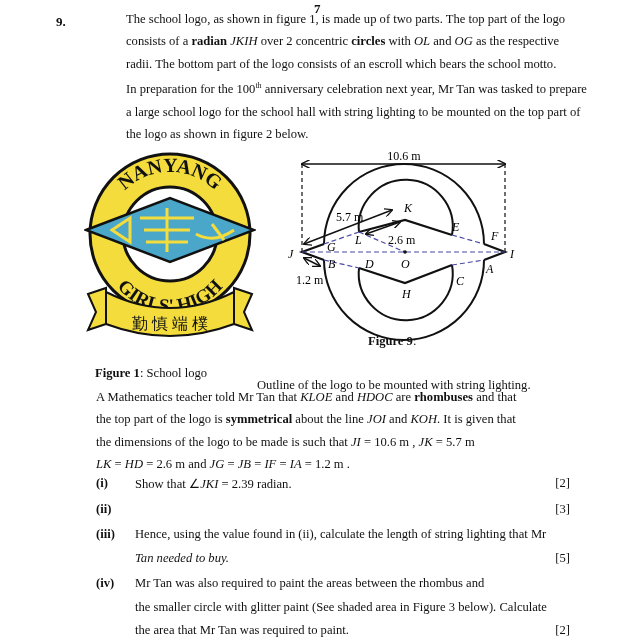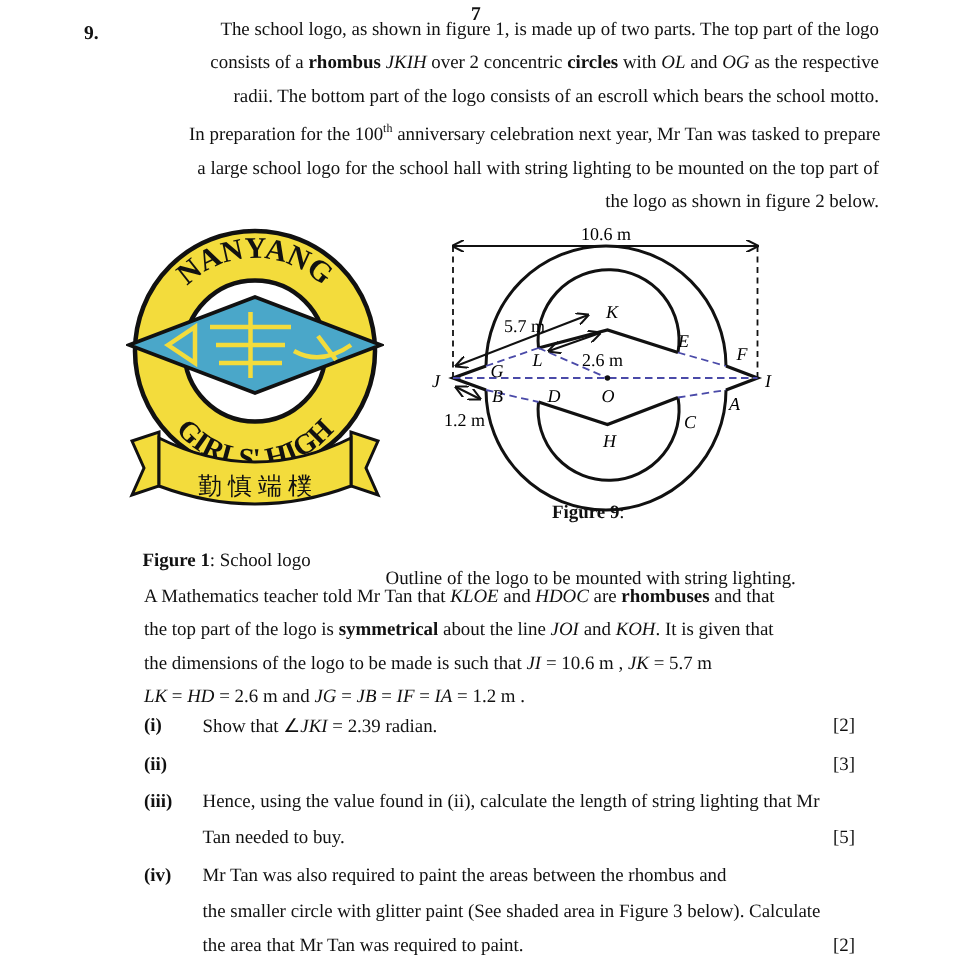--- a/index.html
+++ b/index.html
@@ -17,23 +17,23 @@
   .subtext { position:absolute; left:135px; font-size:12.6px; white-space:nowrap; }
   .marks { position:absolute; right:70px; font-size:12.6px; }
   svg text { font-family:"Liberation Serif", serif; }
 </style>
 </head>
 <body>
 
 <div class="abs page-num">7</div>
 <div class="abs qnum">9.</div>
 
-<div class="abs para" style="top:8px;text-align:right;" id="intro">
+<div class="abs para" style="top:8px;" id="intro">
     <div class="line"><span>The school logo, as shown in figure 1, is  made up of two parts. The top part of the logo</span></div>
-    <div class="line"><span>consists of a </span><b>rhombus</b><span> </span><i>JKIH</i><span> over 2 concentric </span><b>circles</b><span> with </span><i>OL</i><span> and </span><i>OG</i><span> as the respective</span></div>
+    <div class="line"><span>consists of a </span><b>radian</b><span> </span><i>JKIH</i><span> over 2 concentric </span><b>circles</b><span> with </span><i>OL</i><span> and </span><i>OG</i><span> as the respective</span></div>
     <div class="line"><span>radii. The bottom part of the logo consists of an escroll which bears the school motto.</span></div>
     <div class="line"><span>In preparation for the 100</span><sup style="font-size: 8px;">th</sup><span> anniversary celebration next year, Mr Tan was tasked to prepare</span></div>
     <div class="line"><span>a large school logo for the school hall with string lighting to be mounted on the top part of</span></div>
     <div class="line"><span>the logo as shown in figure 2 below.</span></div>
   </div>
 
 <svg class="abs" style="left:84px; top:148px;" width="172" height="196" viewBox="0 0 172 196">
   <g>
     <circle cx="86" cy="86" r="80" fill="#f3dc3c" stroke="#111" stroke-width="3"></circle>
     <circle cx="86" cy="86" r="47" fill="#ffffff" stroke="#111" stroke-width="3"></circle>
@@ -129,20 +129,20 @@
   </div>
 
 <div class="abs" style="left:0; top:476px; width:640px; height:164px;" id="parts">
     <div class="sub" style="top: 0px;">(i)</div>
     <div class="subtext" style="top: 0px;"><span>Show that  ∠</span><i>JKI</i><span> =  2.39 radian.</span></div>
     <div class="marks" style="top: 0px;">[2]</div>
     <div class="sub" style="top: 25.5px;">(ii)</div>
     <div class="marks" style="top: 25.5px;">[3]</div>
     <div class="sub" style="top: 51px;">(iii)</div>
     <div class="subtext" style="top: 51px;"><span>Hence, using the value found in (ii), calculate the length of string lighting that Mr</span></div>
-    <div class="subtext" style="top: 74.5px;"><span>Tan needed to buy.</span></div>
+    <div class="subtext" style="top: 74.5px; font-style: italic;"><span>Tan needed to buy.</span></div>
     <div class="marks" style="top: 74.5px;">[5]</div>
     <div class="sub" style="top: 100px;">(iv)</div>
     <div class="subtext" style="top: 100px;"><span>Mr Tan was also required to paint the areas between the rhombus and</span></div>
     <div class="subtext" style="top: 123.5px; text-align: right;"><span>the smaller circle with glitter paint (See shaded area in Figure 3 below). Calculate</span></div>
     <div class="subtext" style="top: 147px;"><span>the area that Mr Tan was required to paint.</span></div>
     <div class="marks" style="top: 147px;">[2]</div>
   </div>
 
 </body></html>

